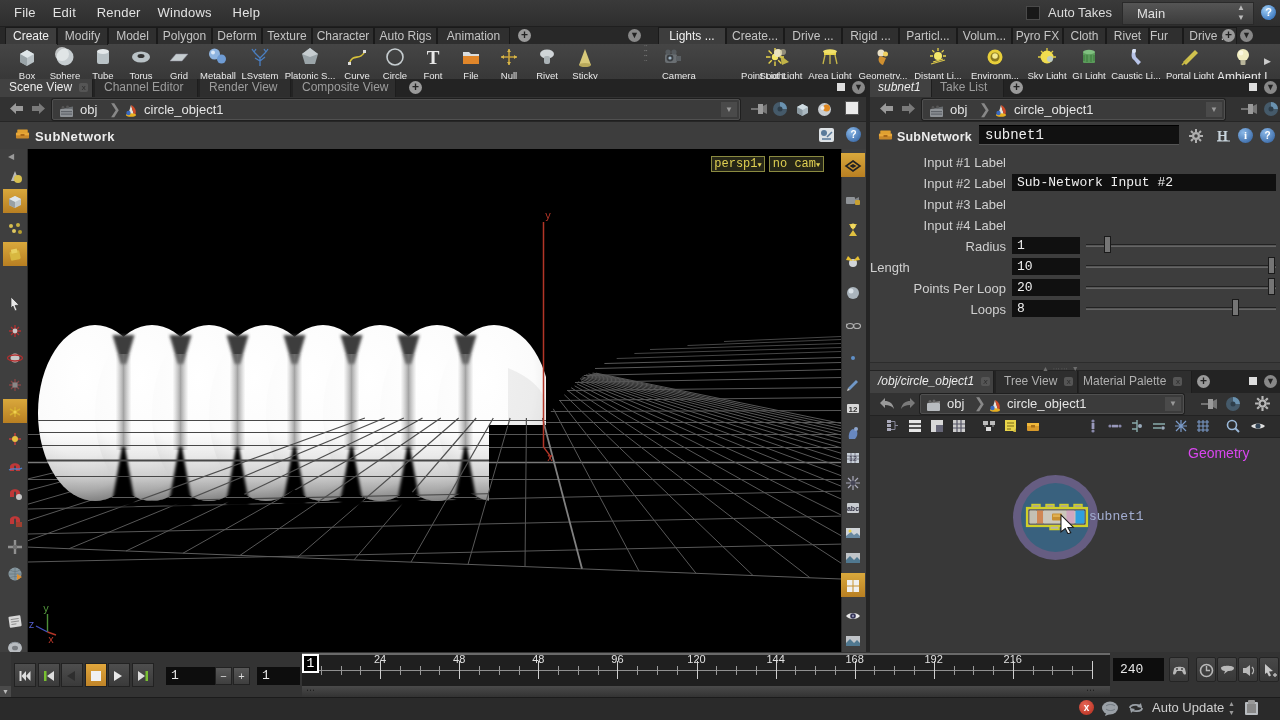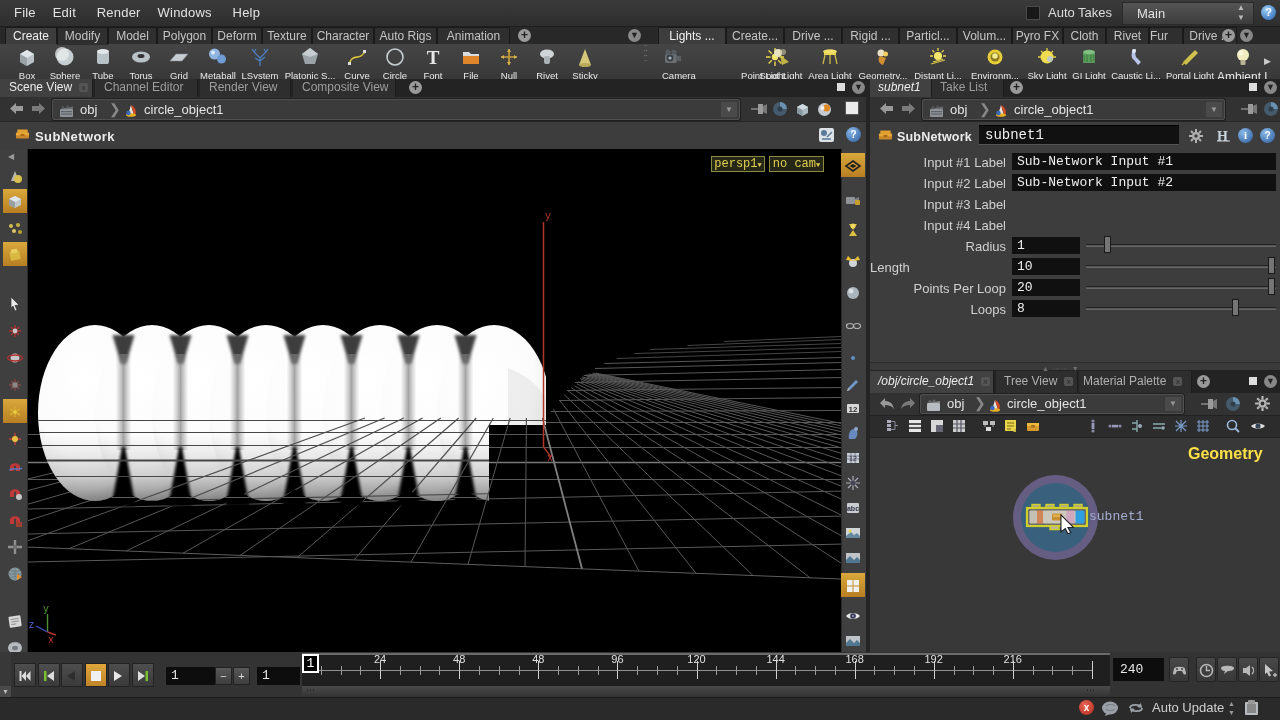--- a/index.html
+++ b/index.html
@@ -683,21 +683,20 @@
       <div class="abs" style="left:368px;top:6px">
         <div style="width:15px;height:15px;border-radius:8px;background:radial-gradient(circle at 35% 30%,#8ab8e8,#2a5a9a);color:#fff;font-size:11px;font-weight:bold;text-align:center;line-height:15px;font-family:Liberation Serif,serif">i</div>
       </div>
       <div class="abs" style="left:390px;top:6px">
         <div style="width:15px;height:15px;border-radius:8px;background:radial-gradient(circle at 35% 30%,#8ab8e8,#2a5a9a);color:#fff;font-size:10px;font-weight:bold;text-align:center;line-height:15px">?</div>
       </div>
     </div>
 
 <div class="abs" style="left:870px;top:150px;width:410px;height:212px;font-size:13px">
       <div class="abs" style="left:0;top:5px;width:136px;text-align:right;color:#d0d0d0">Input #1 Label</div>
-      <div class="abs mono" style="left:142px;top:3px;width:264px;height:17px;background:#101010;color:#f0f0f0;font-size:13px;line-height:17px;padding-left:5px;white-space:pre">Sub-Network Input #1</div>
       <div class="abs" style="left:0;top:26px;width:136px;text-align:right;color:#d0d0d0">Input #2 Label</div>
       <div class="abs mono" style="left:142px;top:24px;width:264px;height:17px;background:#101010;color:#f0f0f0;font-size:13px;line-height:17px;padding-left:5px;white-space:pre">Sub-Network Input #2</div>
       <div class="abs" style="left:0;top:47px;width:136px;text-align:right;color:#d0d0d0">Input #3 Label</div>
       <div class="abs" style="left:0;top:68px;width:136px;text-align:right;color:#d0d0d0">Input #4 Label</div>
       <div class="abs" style="left:0;top:89px;width:136px;text-align:right;color:#d0d0d0">Radius</div>
       <div class="abs mono" style="left:142px;top:87px;width:68px;height:17px;background:#101010;color:#f0f0f0;font-size:13px;line-height:17px;padding-left:5px">1</div>
       <div class="abs" style="left:216px;top:94px;width:190px;height:3px;background:#555;border-top:1px solid #222;border-bottom:1px solid #666"></div>
       <div class="abs" style="left:234px;top:86px;width:7px;height:17px;background:#757575;border:1px solid #1a1a1a"></div>
       <div class="abs" style="left:0;top:110px;width:136px;color:#d0d0d0">Length</div>
       <div class="abs mono" style="left:142px;top:108px;width:68px;height:17px;background:#101010;color:#f0f0f0;font-size:13px;line-height:17px;padding-left:5px">10</div>
@@ -835,21 +834,21 @@
       <div class="abs" style="left:355px;top:3px"><svg width="16" height="16" viewBox="0 0 16 16">
           <circle cx="7" cy="7" r="4.5" fill="none" stroke="#9ab8d8" stroke-width="1.6"></circle>
           <path d="M10,10 L14,14" stroke="#9ab8d8" stroke-width="2"></path>
         </svg></div>
       <div class="abs" style="left:380px;top:3px"><svg width="16" height="16" viewBox="0 0 16 16">
           <path d="M1,8 C4,4.5 12,4.5 15,8 C12,11.5 4,11.5 1,8 Z" fill="#e0e0e0"></path>
           <circle cx="8" cy="8" r="2.6" fill="#345"></circle>
         </svg></div>
     </div>
 <div class="abs" id="netinner" style="left:870px;top:438px;width:410px;height:214px;overflow:hidden">
-      <div class="abs" style="left:318px;top:7px;color:#fde047;font-size:16px;font-weight:bold">Geometry</div>
+      <div class="abs" style="left:318px;top:7px;color:#d946ef;font-size:14px;font-weight:normal">Geometry</div>
       <div class="abs" style="left:143px;top:37px;width:85px;height:85px;border-radius:50%;background:#665d82"></div>
       <div class="abs" style="left:151px;top:45px;width:69px;height:69px;border-radius:50%;background:#39617e"></div>
       <div class="abs" style="left:155px;top:65px"><svg width="64" height="28" viewBox="0 0 64 28">
           <g>
             <rect x="7" y="1.5" width="8" height="5" fill="#b0a890" stroke="#d0d028" stroke-width="1.4"></rect>
             <rect x="21" y="1.5" width="8" height="5" fill="#b0a890" stroke="#d0d028" stroke-width="1.4"></rect>
             <rect x="35" y="1.5" width="8" height="5" fill="#b0a890" stroke="#d0d028" stroke-width="1.4"></rect>
             <rect x="49" y="1.5" width="8" height="5" fill="#b0a890" stroke="#d0d028" stroke-width="1.4"></rect>
             <rect x="2" y="5" width="60" height="18" fill="#c8c4b8" stroke="#d0d028" stroke-width="2.2"></rect>
             <rect x="4" y="7" width="56" height="14" fill="none" stroke="#1a1a1a" stroke-width="1"></rect>

